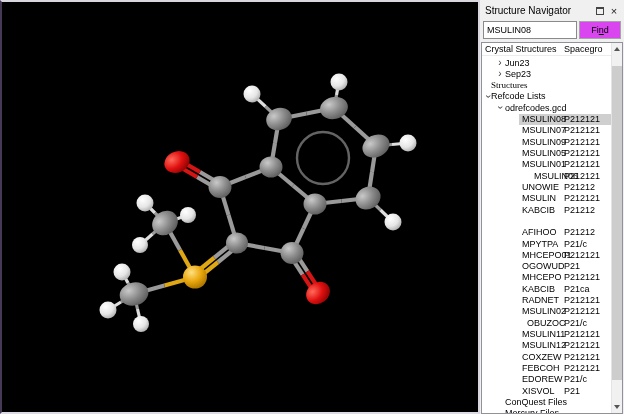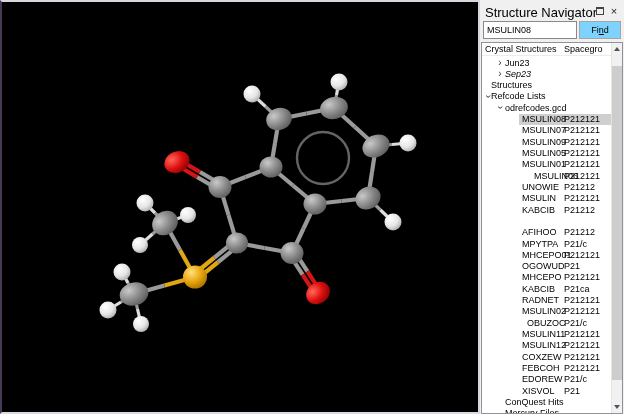--- a/index.html
+++ b/index.html
@@ -5,28 +5,28 @@
   * { margin:0; padding:0; box-sizing:border-box; }
   html,body { width:624px; height:414px; overflow:hidden; background:#d9d6e0; }
   body { font-family:"Liberation Sans","DejaVu Sans",sans-serif; position:relative; }
   #frame { position:absolute; inset:0; border-top:2px solid #d9d6e0; border-left:2px solid #463956; border-bottom:2px solid #dcdae2; }
   
   #viewport { position:absolute; left:0; top:0; width:476px; height:410px; background:#000; }
   #viewport svg { display:block; }
   
   #panel { position:absolute; left:478px; top:-2px; width:144px; height:414px; background:#f0f0f0; }
   #titlebar { position:absolute; left:0; top:2px; width:144px; height:18px; }
-  #titlebar .title { position:absolute; left:5px; top:3px; font-size:13px; color:#000; }
+  #titlebar .title { position:absolute; left:5px; top:3px; font-size:10px; color:#000; }
   .tb-icon { position:absolute; top:4px; width:12px; height:11px; cursor:default; }
   #float-btn { right:18px; }
   #float-btn .sq { position:absolute; left:2px; top:1px; width:8px; height:8px; border:1px solid #444; border-top:2px solid #444; background:#f0f0f0; }
   #close-btn { right:4px; font-size:11px; line-height:11px; text-align:center; color:#222; }
   
   #search-input { position:absolute; left:3px; top:21px; width:94px; height:18px; border:1px solid #8a8a8a; background:#fff; font-family:"Liberation Sans",sans-serif; font-size:9px; padding:0 3px; color:#000; }
-  #find-btn { position:absolute; left:99px; top:21px; width:42px; height:18px; background:#7dd3fc; border:1px solid #a5a5a5; font-size:9px; text-align:center; line-height:16px; color:#000; }
+  #find-btn { position:absolute; left:99px; top:21px; width:42px; height:18px; background:#d946ef; border:1px solid #a5a5a5; font-size:9px; text-align:center; line-height:16px; color:#000; }
   #find-btn .mn { text-decoration:underline; }
   
   #tree { position:absolute; left:1px; top:42px; width:142px; height:372px; background:#fff; border:1px solid #90919a; overflow:hidden; }
   #tree-header { position:absolute; left:0; top:0; width:129px; height:13px; background:#fff; border-bottom:1px solid #ececec; }
   #tree-header .h1 { position:absolute; left:3px; top:1px; font-size:9px; color:#000; white-space:nowrap; }
   #tree-header .h2 { position:absolute; left:82px; top:1px; font-size:9px; color:#000; white-space:nowrap; overflow:hidden; width:47px; }
   #rows { position:absolute; left:0; top:14px; width:129px; height:358px; }
   .row { position:absolute; left:0; width:129px; height:12px; font-size:9px; color:#000; }
   .row .sel { position:absolute; left:37px; top:0; width:92px; height:11px; background:#cfcfcf; }
   .row .exp { position:absolute; top:0; font-size:10px; line-height:11px; color:#3c3c3c; width:8px; text-align:center; }
@@ -178,24 +178,24 @@
         <span class="h1">Crystal Structures</span>
         <span class="h2">Spacegro</span>
       </div>
       <div id="rows">
           <div class="row" style="top: 0px;">
             <span class="exp" style="left: 14px;">›</span>
             <span class="lbl" style="left: 23px;">Jun23</span>
           </div>
           <div class="row" style="top: 11.3px;">
             <span class="exp" style="left: 14px;">›</span>
-            <span class="lbl" style="left: 23px; font-style: italic;">Sep23</span>
+            <span class="lbl" style="left: 23px;">Sep23</span>
           </div>
           <div class="row" style="top: 22.6px;">
-            <span class="lbl" style="left: 9px;">Structures</span>
+            <span class="lbl" style="left: 9px; font-family: Liberation Serif, serif;">Structures</span>
           </div>
           <div class="row" style="top: 45.2px;">
             <span class="exp open" style="left: 14px;">›</span>
             <span class="lbl" style="left: 23px;">odrefcodes.gcd</span>
           </div>
           <div class="row" style="top: 33.9px;">
             <span class="exp open" style="left: 2px;">›</span>
             <span class="lbl" style="left: 9px;">Refcode Lists</span>
           </div>
           <div class="row" style="top: 56.6px;">
@@ -289,21 +289,21 @@
           </div>
           <div class="row" style="top: 316.7px;">
             <span class="lbl" style="left: 40px;">EDOREW</span>
             <span class="sg">P21/c</span>
           </div>
           <div class="row" style="top: 328px;">
             <span class="lbl" style="left: 40px;">XISVOL</span>
             <span class="sg">P21</span>
           </div>
           <div class="row" style="top: 339.3px;">
-            <span class="lbl" style="left: 23px;">ConQuest Hits</span>
+            <span class="lbl" style="left: 23px;">ConQuest Files</span>
           </div>
           <div class="row" style="top: 350.6px;">
             <span class="lbl" style="left: 23px;">Mercury Files</span>
           </div>
         </div>
       <div id="vscroll">
         <div class="sbtn" id="sb-up">
             <div class="tri-up"></div>
           </div>
         <div id="sb-thumb"></div>

